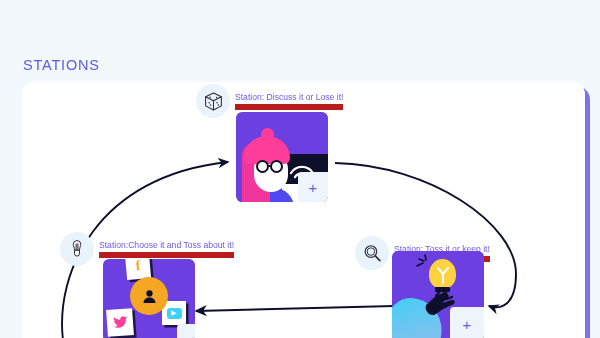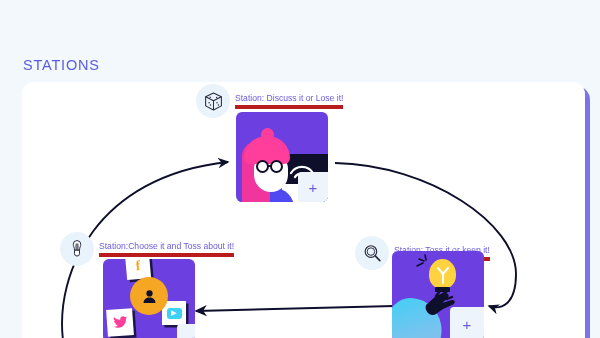--- a/index.html
+++ b/index.html
@@ -41,21 +41,21 @@
   }
   .icon-bubble{
     width:34px;height:34px;border-radius:50%;
     background:#e9f3fb;
     display:flex;align-items:center;justify-content:center;
     flex:0 0 auto;
   }
   .station-label{
     font-size:8.6px;color:#6a5ae0;
     margin-left:5px;
-    border-bottom:4px solid #b91c1c;
+    border-bottom:6px solid #b91c1c;
     padding-bottom:1px;
     line-height:11px;
   }
 
   
   .tile{
     position:absolute;
     background:#6c3fe0;
     border-radius:6px;
     overflow:hidden;

